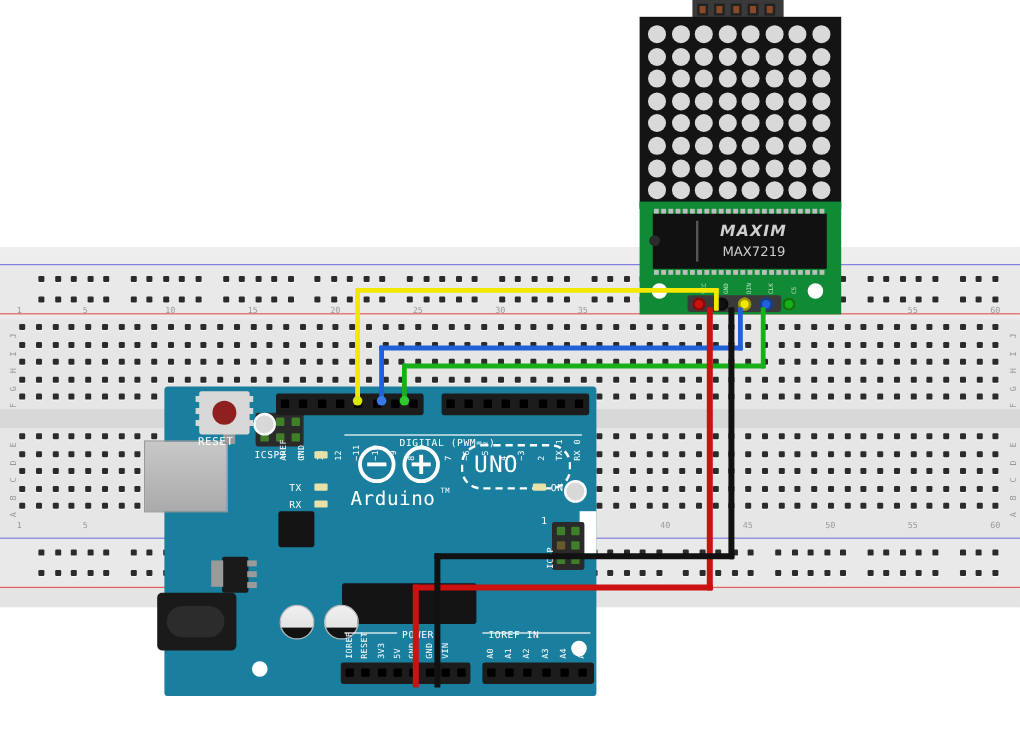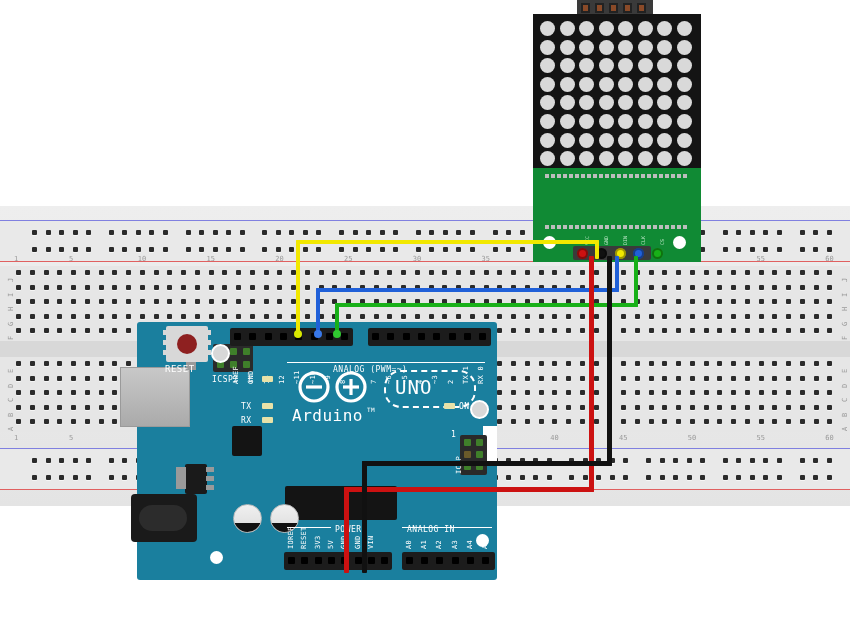--- a/index.html
+++ b/index.html
@@ -1067,21 +1067,21 @@
         <span class="lblv" style="left:248.3px;top:62px;">~6</span>
         <span class="lblv" style="left:263.6px;top:62px;">~5</span>
         <span class="lblv" style="left:278.9px;top:62px;">4</span>
         <span class="lblv" style="left:294.2px;top:62px;">~3</span>
         <span class="lblv" style="left:309.5px;top:62px;">2</span>
         <span class="lblv" style="left:324.8px;top:62px;">TX 1</span>
         <span class="lblv" style="left:340.1px;top:62px;">RX 0</span>
       </div>
 
     <div class="wline" style="left:150px;top:40px;width:198px;"></div>
-    <div class="lbl" style="left:196px;top:43px;font-size:8px;">ANALOG (PWM=~)</div>
+    <div class="lbl" style="left:196px;top:43px;font-size:8px;">DIGITAL (PWM=~)</div>
 
     <div class="inf">
       <svg width="86" height="34" viewBox="0 0 86 34">
         <circle cx="24" cy="17" r="14" fill="none" stroke="#fff" stroke-width="3.2"></circle>
         <circle cx="61" cy="17" r="14" fill="none" stroke="#fff" stroke-width="3.2"></circle>
         <rect x="16" y="15.4" width="16" height="3.2" fill="#fff"></rect>
         <rect x="53" y="15.4" width="16" height="3.2" fill="#fff"></rect>
         <rect x="59.4" y="9" width="3.2" height="16" fill="#fff"></rect>
       </svg>
     </div>
@@ -1161,21 +1161,21 @@
         <span class="lblv" style="left:268px;top:227px;">A0</span>
         <span class="lblv" style="left:283.2px;top:227px;">A1</span>
         <span class="lblv" style="left:298.4px;top:227px;">A2</span>
         <span class="lblv" style="left:313.6px;top:227px;">A3</span>
         <span class="lblv" style="left:328.8px;top:227px;">A4</span>
         <span class="lblv" style="left:344px;top:227px;">A5</span>
       </div>
     <div class="wline" style="left:150px;top:205px;width:44px;"></div>
     <div class="wline" style="left:265px;top:205px;width:90px;"></div>
     <div class="lbl" style="left:198px;top:203px;font-size:8px;">POWER</div>
-    <div class="lbl" style="left:270px;top:203px;font-size:8px;">ANALOG IN</div>
+    <div class="lbl" style="left:270px;top:203px;font-size:8px;">IOREF IN</div>
   </div>
 
   <div class="mod">
     <div class="mod-hdr-top" id="mod-top-hdr">
         <span class="c" style="left:4px;">
           <i></i>
         </span>
         <span class="c" style="left:18px;">
           <i></i>
         </span>
@@ -1251,20 +1251,26 @@
           <span class="led-dot" style="left:26.5px;top:137.20000000000002px;background:#d9d9d9;"></span>
           <span class="led-dot" style="left:46px;top:137.20000000000002px;background:#d9d9d9;"></span>
           <span class="led-dot" style="left:65.5px;top:137.20000000000002px;background:#d9d9d9;"></span>
           <span class="led-dot" style="left:85px;top:137.20000000000002px;background:#d9d9d9;"></span>
           <span class="led-dot" style="left:104.5px;top:137.20000000000002px;background:#d9d9d9;"></span>
           <span class="led-dot" style="left:124px;top:137.20000000000002px;background:#d9d9d9;"></span>
           <span class="led-dot" style="left:143.5px;top:137.20000000000002px;background:#d9d9d9;"></span>
         </div>
     </div>
     <div class="mod-pcb"></div>
+    <div class="chip">
+      <div class="chipnotch"></div>
+      <div class="chipbar"></div>
+      <div class="maxim">MAXIM</div>
+      <div class="maxnum">MAX7219</div>
+    </div>
     <div id="chip-dots">
         <span class="chip-d" style="left:12px;top:174px;"></span>
         <span class="chip-d" style="left:12px;top:225px;"></span>
         <span class="chip-d" style="left:18px;top:174px;"></span>
         <span class="chip-d" style="left:18px;top:225px;"></span>
         <span class="chip-d" style="left:24px;top:174px;"></span>
         <span class="chip-d" style="left:24px;top:225px;"></span>
         <span class="chip-d" style="left:30px;top:174px;"></span>
         <span class="chip-d" style="left:30px;top:225px;"></span>
         <span class="chip-d" style="left:36px;top:174px;"></span>

